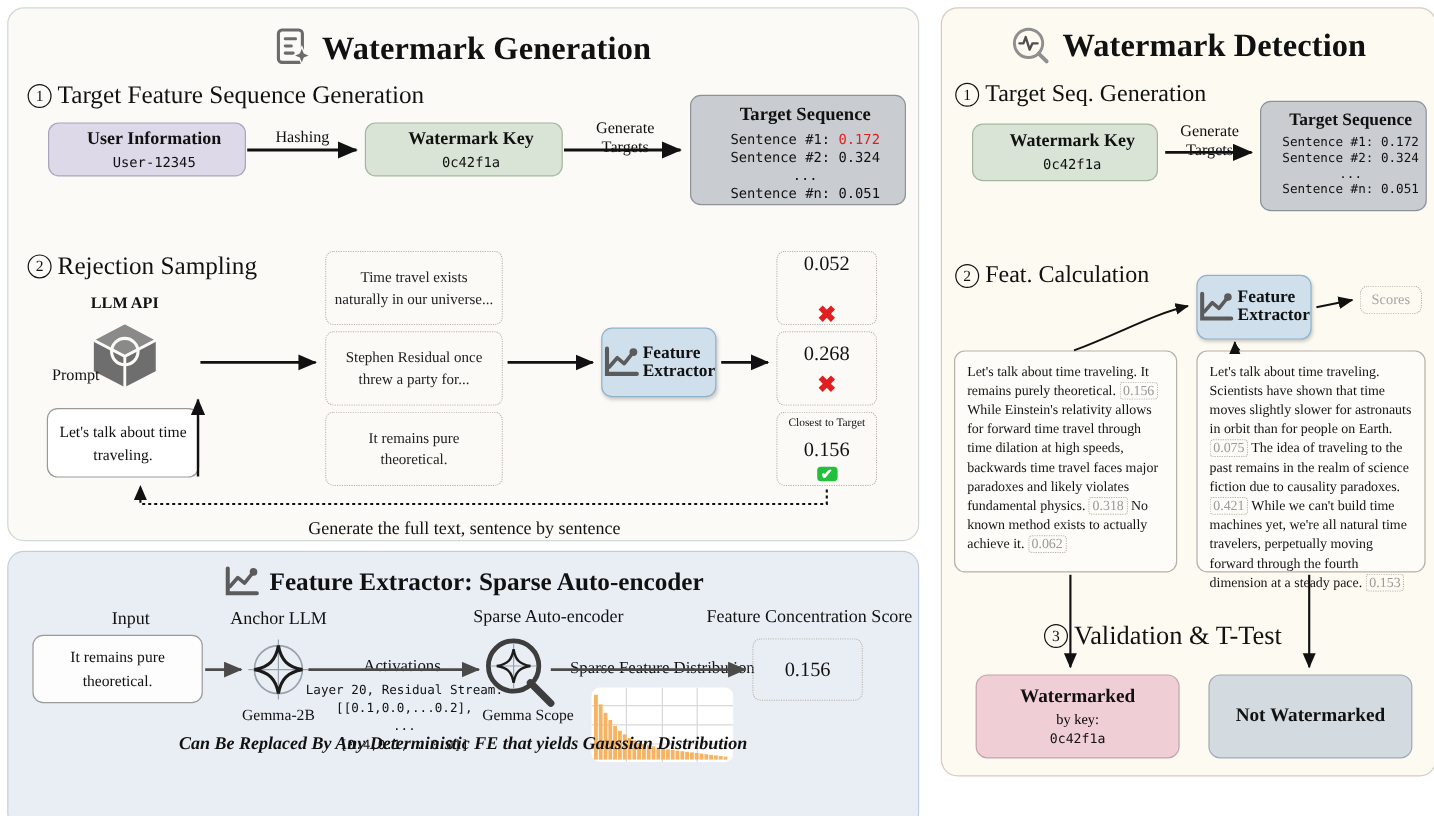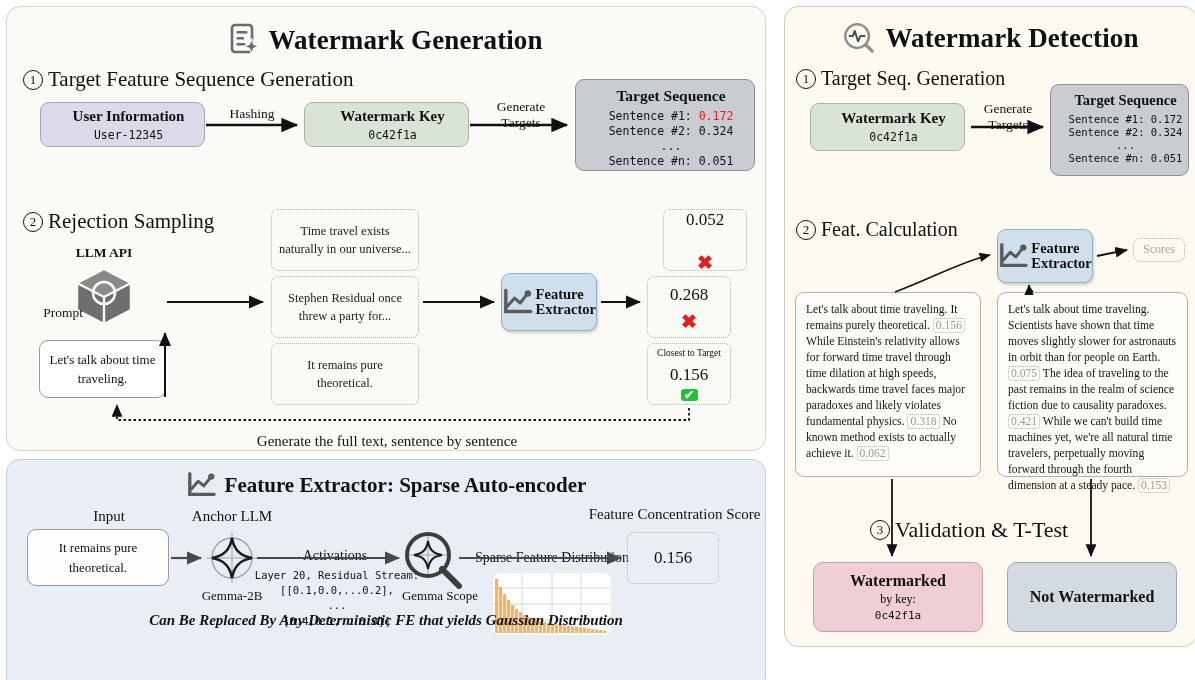--- a/index.html
+++ b/index.html
@@ -158,21 +158,21 @@
 
   <div class="fe-chip" style="left:494px;top:266px;width:96px;height:58px;">
     <svg width="32" height="30" viewBox="0 0 32 30">
       <path d="M4 3 L4 25 L30 25" stroke="#5b5b5b" stroke-width="3.6" fill="none" stroke-linecap="round"></path>
       <path d="M6 19 L13 11 L19 16 L27 6" stroke="#5b5b5b" stroke-width="3.2" fill="none" stroke-linecap="round" stroke-linejoin="round"></path>
       <circle cx="27" cy="6" r="3.4" fill="#5b5b5b"></circle>
     </svg>
     <span class="txt"><span>Feature</span><br><span>Extractor</span></span>
   </div>
 
-  <div class="dotbox" style="left:656px;top:202px;width:84px;height:62px;gap:20px;">
+  <div class="dotbox" style="left:640px;top:202px;width:84px;height:62px;gap:20px;">
     <span class="num">0.052</span>
     <span class="xmark">✖</span>
   </div>
   <div class="dotbox" style="left:640px;top:269px;width:84px;height:62px;gap:4px;">
     <span class="num">0.268</span>
     <span class="xmark">✖</span>
   </div>
   <div class="dotbox" style="left:640px;top:336px;width:84px;height:62px;gap:2px;">
     <span class="tiny">Closest to Target</span>
     <span class="num">0.156</span>
@@ -221,20 +221,21 @@
     <path d="M27 7 C29 19 35 25 47 27 C35 29 29 35 27 47 C25 35 19 29 7 27 C19 25 25 19 27 7 Z" fill="none" stroke="#1b1b1b" stroke-width="2.6"></path>
   </svg>
   <div class="lbl" style="left:170px;top:128px;width:110px;font-size:13px;">Gemma-2B</div>
 
   <div class="lbl" style="left:258px;top:88px;width:140px;font-size:14px;">Activations</div>
   <div style="position:absolute;left:240px;top:108px;width:180px;text-align:center;font-family:'DejaVu Sans Mono',monospace;font-size:10.5px;line-height:1.45;white-space:pre-line;color:#111;">Layer 20, Residual Stream:
 [[0.1,0.0,...0.2],
 ...
 [0.4,0.1,...0.0]]</div>
 
+  <div class="lbl" style="left:355px;top:45px;width:190px;font-size:15px;">Sparse Auto-encoder</div>
   <svg width="64" height="64" viewBox="0 0 64 64" style="position:absolute;left:395px;top:69px;">
     <circle cx="26" cy="26" r="21" fill="none" stroke="#3d3d3d" stroke-width="4"></circle>
     <line x1="40" y1="40" x2="57" y2="57" stroke="#3d3d3d" stroke-width="6" stroke-linecap="round"></line>
     <line x1="26" y1="7" x2="26" y2="45" stroke="#9aa3ad" stroke-width="1"></line>
     <line x1="7" y1="26" x2="45" y2="26" stroke="#9aa3ad" stroke-width="1"></line>
     <path d="M26 12 C27.5 21 31 24.5 40 26 C31 27.5 27.5 31 26 40 C24.5 31 21 27.5 12 26 C21 24.5 24.5 21 26 12 Z" fill="none" stroke="#1b1b1b" stroke-width="2"></path>
   </svg>
   <div class="lbl" style="left:378px;top:128px;width:110px;font-size:13px;">Gemma Scope</div>
 
   <div class="lbl" style="left:455px;top:90px;width:180px;font-size:14px;">Sparse Feature Distribution</div>

